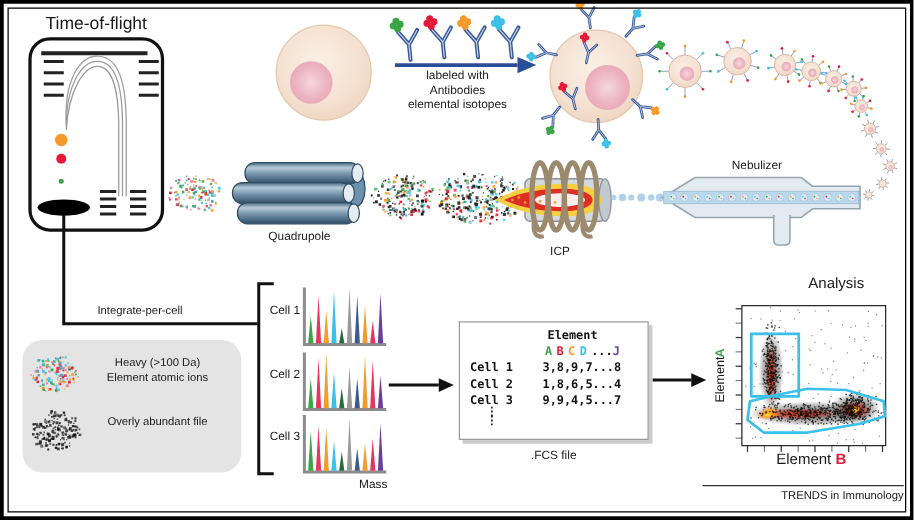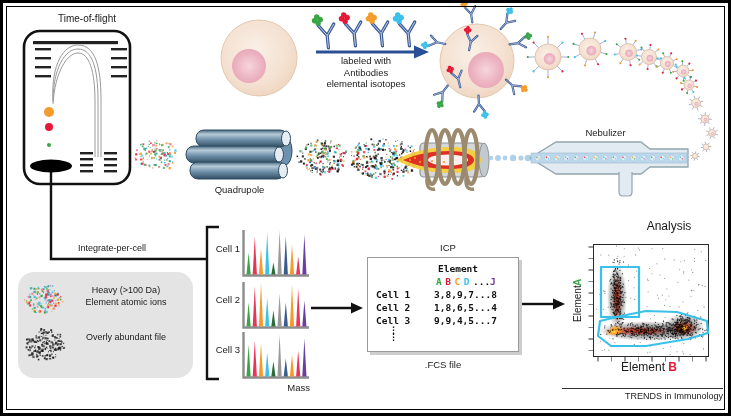--- a/index.html
+++ b/index.html
@@ -2708,30 +2708,30 @@
           <circle cx="603.3" cy="309.2" r="0.55" fill="#0a0a0a" opacity="0.5"></circle>
           <circle cx="677.8" cy="282.3" r="0.55" fill="#0a0a0a" opacity="0.5"></circle>
           <circle cx="701.2" cy="251.8" r="0.55" fill="#0a0a0a" opacity="0.5"></circle>
           <circle cx="628.3" cy="264.9" r="0.55" fill="#0a0a0a" opacity="0.5"></circle>
         </g>
       <rect class="gate" x="601" y="267" width="38" height="50"></rect>
       <polygon class="gate" points="600,321 621,316 646,311 677,312 707,321 708,333 688,339 646,346 611,346 598,336"></polygon>
     </g>
   </svg>
 
-  <div class="lbl center" style="left:34px;top:13px;width:106px;font-size:10px;text-align:center;">Time-of-flight</div>
+  <div class="lbl center" style="left:24px;top:13px;width:106px;font-size:14px;text-align:center;">Time-of-flight</div>
 
   <div class="lbl center" style="left:304px;top:55px;width:124px;">
     <div>labeled with</div>
     <div>Antibodies</div>
     <div>elemental isotopes</div>
   </div>
 
   <div class="lbl center" style="left:192px;top:184px;width:95px;">Quadrupole</div>
-  <div class="lbl center" style="left:426px;top:196px;width:44px;margin-top:46px;">ICP</div>
+  <div class="lbl center" style="left:426px;top:196px;width:44px;">ICP</div>
   <div class="lbl center" style="left:558px;top:127px;width:95px;">Nebulizer</div>
   <div class="lbl center" style="left:56px;top:243px;width:112px;font-size:9px;">Integrate-per-cell</div>
 
   <div class="lbl center" style="left:64px;top:284px;width:124px;font-size:9px;line-height:12px;">
     <div>Heavy (&gt;100 Da)</div>
     <div>Element atomic ions</div>
   </div>
   <div class="lbl center" style="left:64px;top:331px;width:124px;font-size:9px;line-height:12px;">
     <div>Overly abundant file</div>
   </div>

